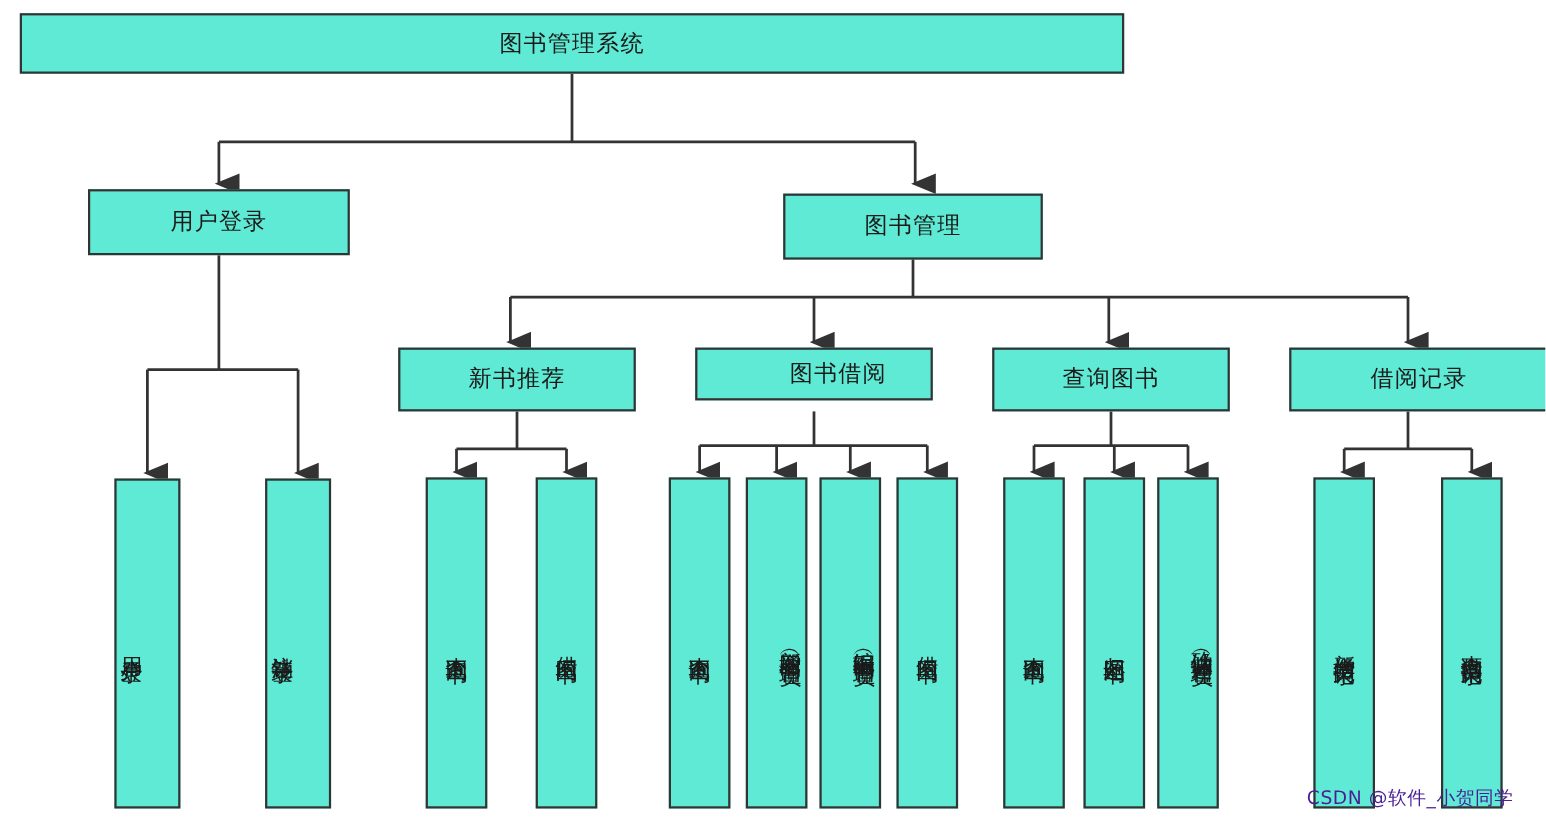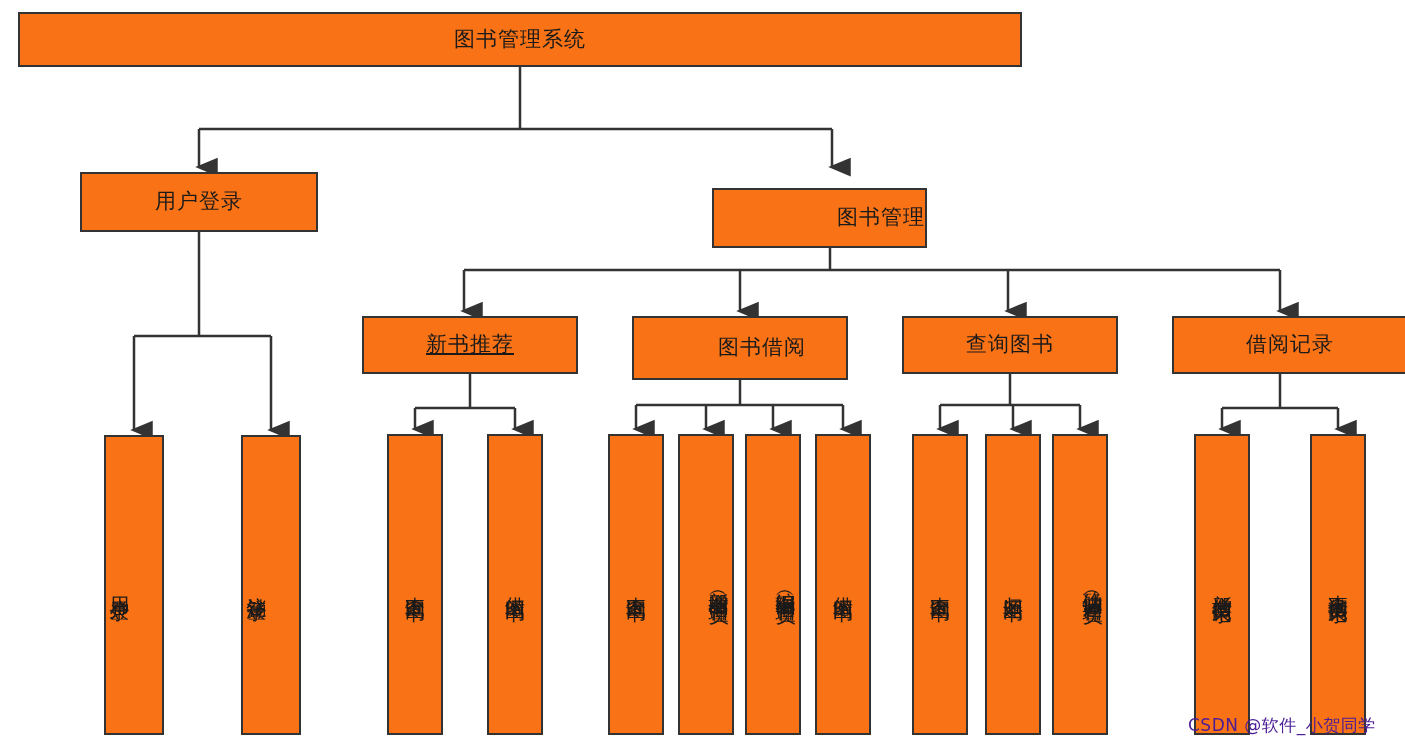--- a/index.html
+++ b/index.html
@@ -21,21 +21,21 @@
     position: absolute;
     left: 0;
     top: 0;
     width: 1405px;
     height: 747px;
     pointer-events: none;
   }
   .node {
     position: absolute;
     box-sizing: border-box;
-    background: #f97316;
+    background: #5eead4;
     border: 2px solid #333333;
     display: flex;
     justify-content: center;
     color: #1a1a1a;
   }
   .node.horiz {
     align-items: center;
   }
   .node.horiz .label {
     font-size: 21px;
@@ -124,28 +124,28 @@
     </g>
   </svg>
 
   <div class="node horiz" style="left:18px; top:12px; width:1004px; height:55px;">
     <span class="label">图书管理系统</span>
   </div>
 
   <div class="node horiz" style="left:80px; top:172px; width:238px; height:60px;">
     <span class="label">用户登录</span>
   </div>
-  <div class="node horiz" style="left:712px; top:188px; width:215px; height:60px;justify-content:flex-end;">
+  <div class="node horiz" style="left:712px; top:176px; width:236px; height:60px;">
     <span class="label">图书管理</span>
   </div>
 
-  <div class="node horiz" style="left:362px; top:316px; width:216px; height:58px;text-decoration:underline;">
+  <div class="node horiz" style="left:362px; top:316px; width:216px; height:58px;">
     <span class="label">新书推荐</span>
   </div>
-  <div class="node horiz" style="left:632px; top:316px; width:216px; height:64px;padding-left:44px;">
+  <div class="node horiz" style="left:632px; top:316px; width:216px; height:48px;padding-left:44px;">
     <span class="label">图书借阅</span>
   </div>
   <div class="node horiz" style="left:902px; top:316px; width:216px; height:58px;">
     <span class="label">查询图书</span>
   </div>
   <div class="node horiz" style="left:1172px; top:316px; width:236px; height:58px;">
     <span class="label">借阅记录</span>
   </div>
 
   <div class="node vert pos-bottom" style="left:104px; top:435px; width:60px; height:300px; padding:14px 0;">

